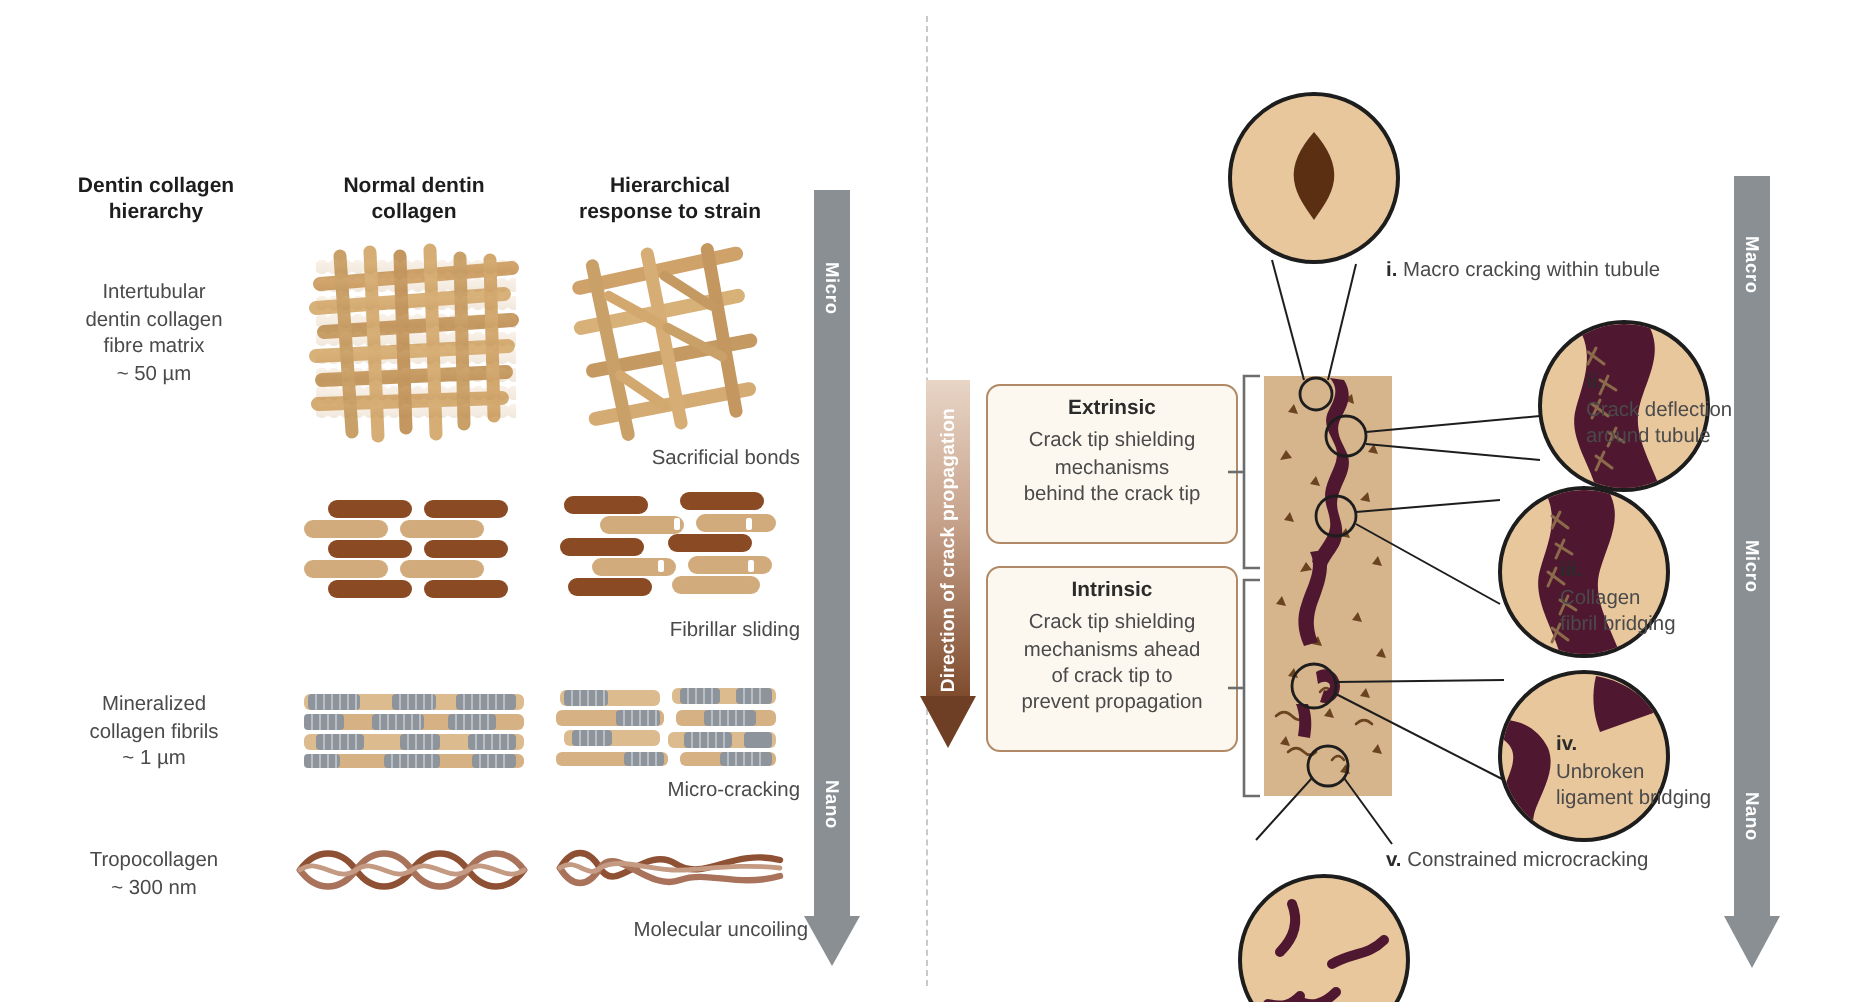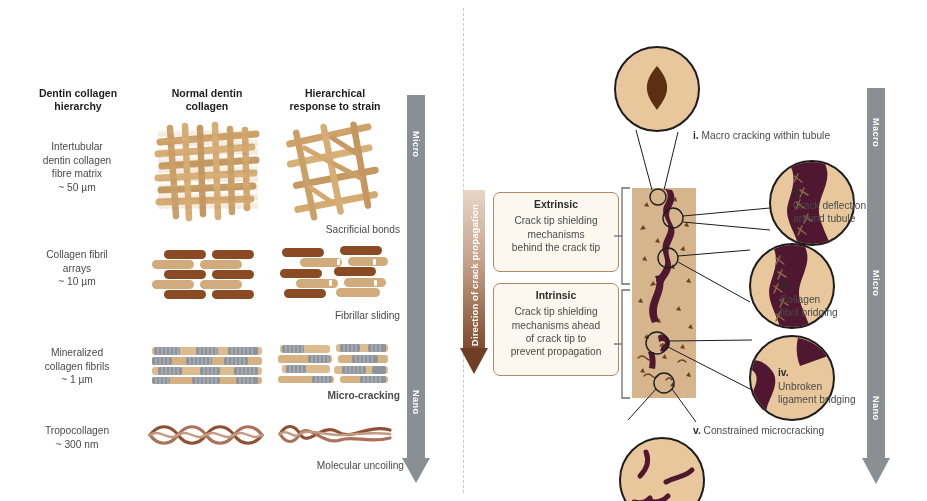--- a/index.html
+++ b/index.html
@@ -100,23 +100,20 @@
 collagen</div>
 
   <div class="abs col-head" style="left:271px;top:87px;width:128px;white-space:pre-line;">Hierarchical
 response to strain</div>
 
   <div class="abs row-label" style="left:12px;top:140px;width:130px;white-space:pre-line;">Intertubular
 dentin collagen
 fibre matrix
 ~ 50 µm</div>
 
-  <div class="abs row-label" style="left:12px;top:248px;width:130px;white-space:pre-line;">Collagen fibril
-arrays
-~ 10 µm</div>
 
   <div class="abs row-label" style="left:12px;top:346px;width:130px;white-space:pre-line;">Mineralized
 collagen fibrils
 ~ 1 µm</div>
 
   <div class="abs row-label" style="left:12px;top:424px;width:130px;white-space:pre-line;">Tropocollagen
 ~ 300 nm</div>
 
   <svg class="abs" style="left:152px;top:120px;" width="112" height="105" viewBox="0 0 112 105">
     <defs>
@@ -297,21 +294,21 @@
 
       <g fill="#ffffff">
         <rect x="53" y="2" width="4" height="6" rx="1"></rect>
         <rect x="55" y="12" width="4" height="6" rx="1"></rect>
         <rect x="52" y="23" width="4" height="6" rx="1"></rect>
         <rect x="57" y="33" width="4" height="5" rx="1"></rect>
       </g>
     </g>
   </svg>
 
-  <div class="abs caption" style="left:272px;top:390px;width:128px;font-weight:bold;">Micro-cracking</div>
+  <div class="abs caption" style="left:272px;top:390px;width:128px;">Micro-cracking</div>
 
   <svg class="abs" style="left:148px;top:422px;" width="116" height="26" viewBox="0 0 116 26">
     <g fill="none" stroke-width="3.2" stroke-linecap="round">
       <path d="M2,13 C10,2 22,2 30,13 C38,24 50,24 58,13 C66,2 78,2 86,13 C94,24 106,24 114,13" stroke="#8f5134"></path>
       <path d="M2,13 C10,24 22,24 30,13 C38,2 50,2 58,13 C66,24 78,24 86,13 C94,2 106,2 114,13" stroke="#a9725a"></path>
       <path d="M2,13 C12,6 20,20 30,13 C40,6 48,20 58,13 C68,6 76,20 86,13 C96,6 104,20 114,13" stroke="#c49a82" stroke-width="2.4"></path>
     </g>
   </svg>
 
   <svg class="abs" style="left:278px;top:418px;" width="114" height="34" viewBox="0 0 114 34">

